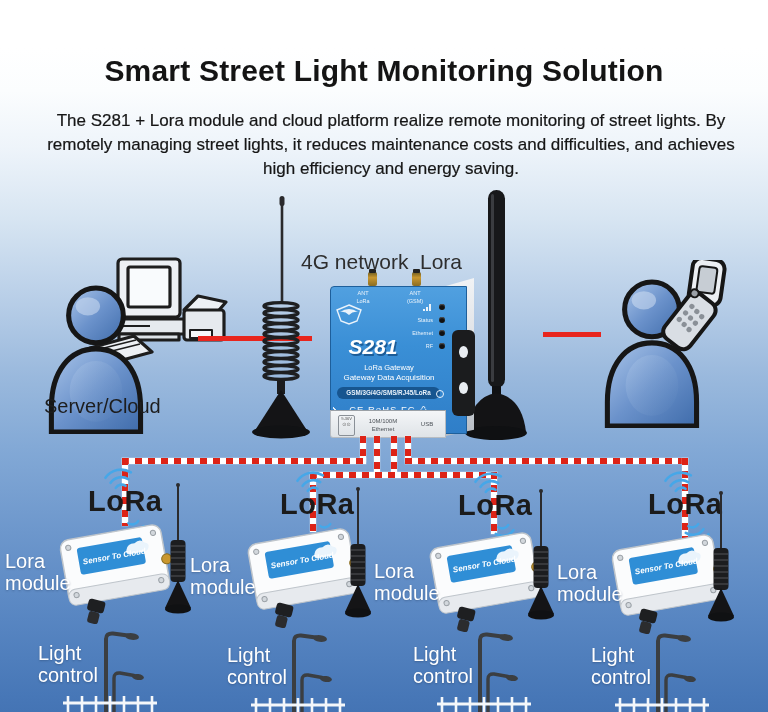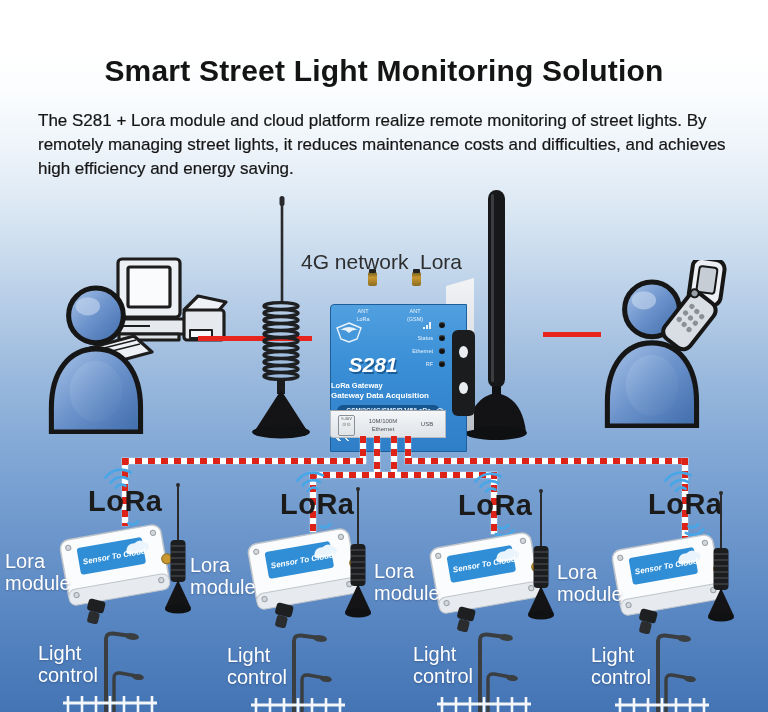--- a/index.html
+++ b/index.html
@@ -12,42 +12,43 @@
   .abs{position:absolute;}
   .title{
     width:768px;text-align:center;top:6px;left:0;
     font-size:30px;font-weight:bold;color:#141414;letter-spacing:.2px;
   }
   .desc{
     left:38px;top:61px;width:706px;
     font-size:17px;line-height:1.4;color:#161616;font-weight:bold;
     font-family:"Liberation Sans",sans-serif;-webkit-text-stroke:.2px #161616;
     font-weight:normal;
+    text-align:center;
   }
   .ant-label{font-size:21px;font-weight:normal;color:#2e2e2e;}
   .side-label{font-size:20px;color:#1d1d1d;}
   .white-label{font-size:20px;line-height:1.08;color:#ffffff;text-shadow:0 1px 2px rgba(30,50,80,.35);}
   .lora-label{font-size:29px;font-weight:800;color:#1b1b1b;letter-spacing:.5px;}
   .redline{height:5px;background:#e8251d;}
   .dash-h{height:6px;background:repeating-linear-gradient(90deg,#dd2317 0 7px,#ffffff 7px 13px);box-shadow:0 0 0 .5px rgba(255,255,255,.35);}
   .dash-v{width:6px;background:repeating-linear-gradient(180deg,#dd2317 0 7px,#ffffff 7px 13px);box-shadow:0 0 0 .5px rgba(255,255,255,.35);}
   
   .gw{left:328px;top:224px;width:148px;height:166px;}
   .gw .conn{position:absolute;top:0;width:9px;height:14px;background:linear-gradient(180deg,#6b5a20,#c9972f 40%,#8a6d22);border-radius:2px;}
   .gw .conn::before{content:"";position:absolute;top:-3px;left:1px;width:7px;height:4px;background:#222;border-radius:1px;}
-  .gw .face{position:absolute;left:2px;top:32px;width:137px;height:148px;
+  .gw .face{position:absolute;left:2px;top:14px;width:137px;height:148px;
     background:linear-gradient(180deg,#51a0e0 0%,#3a8fd6 40%,#2f7ec8 100%);
     border:1px solid #1e5f9b;border-radius:4px 0 0 0;box-sizing:border-box;}
   .gw .strip{position:absolute;left:2px;top:138px;width:116px;height:28px;background:linear-gradient(180deg,#f4f6f8,#dfe3e7);border:1px solid #b7bcc2;border-top:1px solid #9aa0a6;border-radius:0 0 0 3px;box-sizing:border-box;}
   .gw .sideface{position:absolute;left:118px;top:6px;width:28px;height:158px;background:linear-gradient(180deg,#f2f3f5,#cfd4da 70%,#b7bcc3);clip-path:polygon(0 5%,100% 0,100% 96%,0 100%);}
   .gw .bracket{position:absolute;left:124px;top:58px;width:23px;height:86px;background:#1b1c1e;border-radius:6px;}
   .gw .bracket i{position:absolute;left:7px;width:9px;height:12px;background:#e9edf2;border-radius:50%;}
   .gw .ant-sub{position:absolute;font-size:5.5px;color:#eaf3fb;text-align:center;width:36px;line-height:1.5;}
   .gw .model{position:absolute;left:6px;top:48px;width:72px;text-align:center;font-size:21px;font-weight:800;font-style:italic;color:#ffffff;text-shadow:1.5px 1.5px 0 #1c5c97;}
-  .gw .pline{position:absolute;left:0;width:116px;color:#fff;font-weight:bold;}
+  .gw .pline{position:absolute;left:0;width:116px;text-align:center;color:#fff;font-weight:normal;}
   .gw .band{position:absolute;left:6px;top:100px;width:103px;height:12px;background:#17558f;border-radius:6px;color:#e8f1fa;font-size:6.3px;font-weight:bold;text-align:center;line-height:12px;}
   .gw .band::after{content:"";position:absolute;right:-4px;top:3px;width:6px;height:6px;border:1px solid #e8f1fa;border-radius:50%;}
   .gw .certs{position:absolute;left:0;top:117px;width:116px;text-align:center;font-size:9.5px;color:#f2f7fc;letter-spacing:1px;}
   .gw .stripes{position:absolute;left:2px;top:112px;width:22px;height:24px;background:repeating-linear-gradient(45deg,transparent 0 4px,rgba(255,255,255,.85) 4px 6px);clip-path:polygon(0 100%,0 20%,100% 100%);}
   .gw .ledrow{position:absolute;left:70px;width:44px;height:10px;}
   .gw .ledrow .ltxt{position:absolute;right:12px;top:1px;font-size:5.5px;color:#eaf3fb;white-space:nowrap;}
   .gw .ledrow .dot{position:absolute;right:0;top:1px;width:6px;height:6px;border-radius:50%;background:#111;box-shadow:inset 0 1px 1px #555;}
   .gw .sig{position:absolute;right:12px;top:1px;width:10px;height:7px;}
   .gw .sig i{position:absolute;bottom:0;width:2px;background:#eaf3fb;}
   .gw .pwr{position:absolute;left:7px;top:4px;width:15px;height:19px;border:1px solid #8a9097;border-radius:2px;font-size:4px;color:#555;text-align:center;}
@@ -90,20 +91,21 @@
       <line x1="12" y1="93" x2="48" y2="84" stroke-width="1.6"></line>
       <line x1="16" y1="97" x2="52" y2="88" stroke-width="1.6"></line>
     </g>
   </svg>
   <svg class="abs" style="left:42px;top:234px" width="112" height="152" viewBox="0 0 110 150">
     <circle cx="53" cy="33" r="27" fill="url(#pg)" stroke="#161616" stroke-width="5"></circle>
     <ellipse cx="45" cy="24" rx="12" ry="9" fill="#cfdef2" opacity=".55"></ellipse>
     <path d="M9,148 L9,124 C9,88 27,66 53,66 C79,66 97,88 97,124 L97,148 Z" fill="url(#pg)" stroke="#161616" stroke-width="5"></path>
     <ellipse cx="53" cy="108" rx="26" ry="30" fill="url(#hg)" opacity=".35"></ellipse>
   </svg>
+  <div class="abs side-label" style="left:44px;top:347px">Server/Cloud</div>
 
   <div class="abs redline" style="left:198px;top:288px;width:114px"></div>
   <div class="abs redline" style="left:543px;top:284px;width:58px"></div>
 
   <svg class="abs" style="left:248px;top:146px" width="66" height="246" viewBox="0 0 66 246">
     <line x1="34" y1="6" x2="34" y2="108" stroke="#2a2a2c" stroke-width="2.6"></line>
     <rect x="31.5" y="2" width="5" height="10" rx="2.5" fill="#2a2a2c"></rect>
     <g stroke="#1e1f21" stroke-width="3.4" fill="none">
       <ellipse cx="33" cy="112" rx="17" ry="3.4"></ellipse>
         <ellipse cx="33" cy="119" rx="17" ry="3.4"></ellipse>

